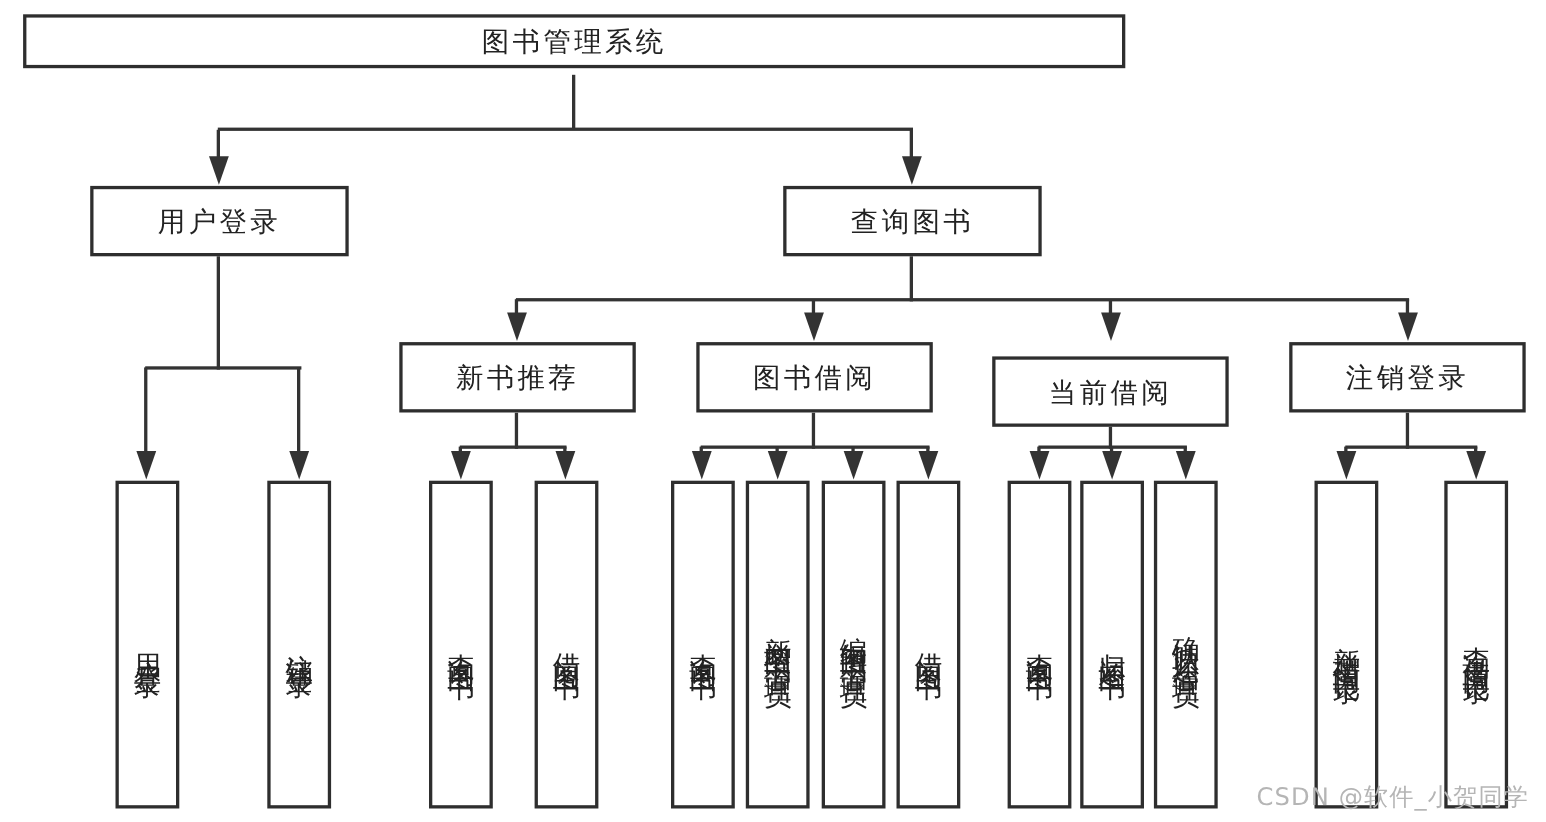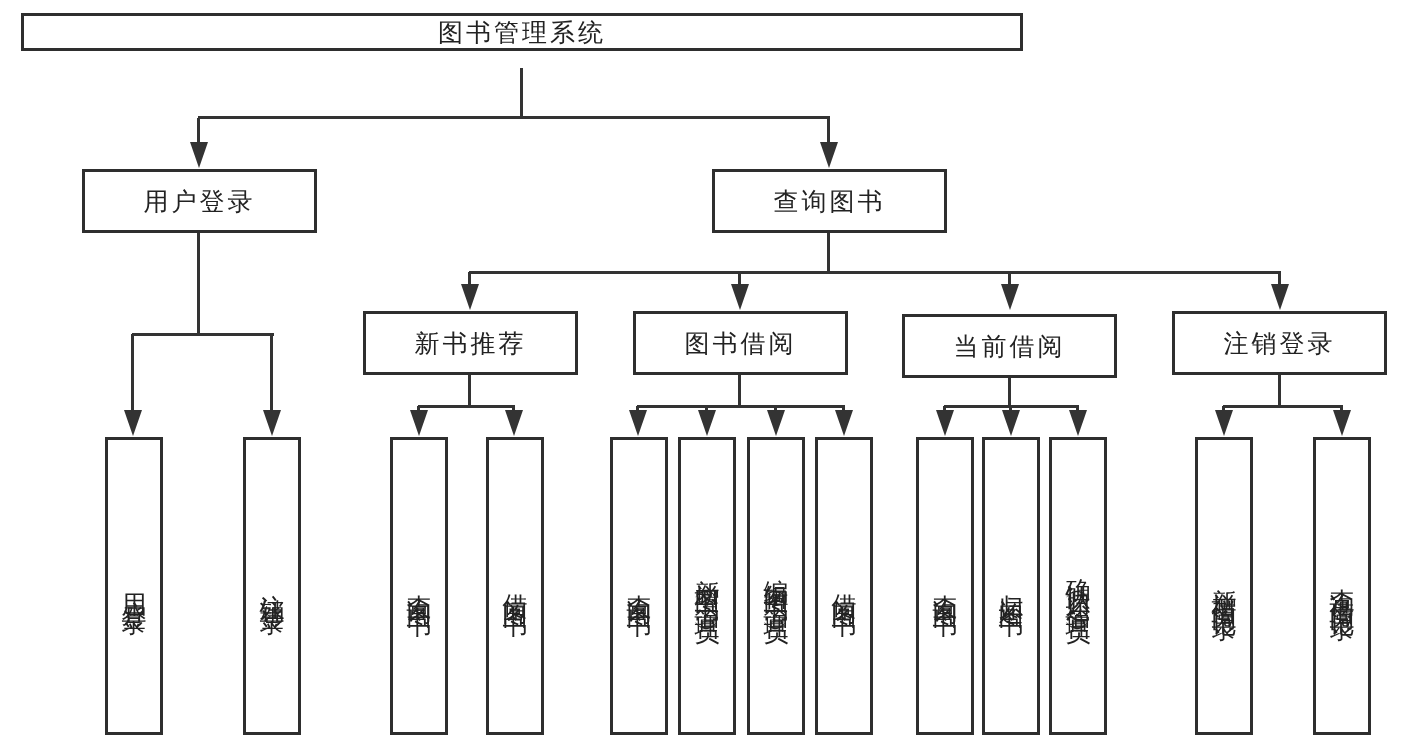--- a/index.html
+++ b/index.html
@@ -114,38 +114,38 @@
       <div class="vline" style="left: 1009px; top: 406px; width: 3px; height: 12px;"></div>
       <div class="arrowhead" style="left: 1002px; top: 410px;"></div>
       <div class="vline" style="left: 1076px; top: 406px; width: 3px; height: 12px;"></div>
       <div class="arrowhead" style="left: 1069px; top: 410px;"></div>
       <div class="vline" style="left: 1222px; top: 406px; width: 3px; height: 12px;"></div>
       <div class="arrowhead" style="left: 1215px; top: 410px;"></div>
       <div class="vline" style="left: 1340px; top: 406px; width: 3px; height: 12px;"></div>
       <div class="arrowhead" style="left: 1333px; top: 410px;"></div>
     </div>
 
-  <div class="node hnode" style="left:21px; top:13px; width:1002px; height:38px;">
+  <div class="node hnode" style="left:21px; top:13px; width:1002px; height:49px;">
     <span class="nlabel">图书管理系统</span>
   </div>
 
   <div class="node hnode" style="left:82px; top:169px; width:235px; height:64px;">
     <span class="nlabel">用户登录</span>
   </div>
   <div class="node hnode" style="left:712px; top:169px; width:235px; height:64px;">
     <span class="nlabel">查询图书</span>
   </div>
 
   <div class="node hnode" style="left:363px; top:311px; width:215px; height:64px;">
     <span class="nlabel">新书推荐</span>
   </div>
   <div class="node hnode" style="left:633px; top:311px; width:215px; height:64px;">
     <span class="nlabel">图书借阅</span>
   </div>
-  <div class="node hnode" style="left:902px; top:314px; width:215px; height:64px;">
+  <div class="node hnode" style="left:902px; top:324px; width:215px; height:64px;">
     <span class="nlabel">当前借阅</span>
   </div>
   <div class="node hnode" style="left:1172px; top:311px; width:215px; height:64px;">
     <span class="nlabel">注销登录</span>
   </div>
 
   <div class="node vnode" style="left:105px; top:437px; width:58px; height:298px;">
     <span class="nlabel">用户登录</span>
   </div>
   <div class="node vnode" style="left:243px; top:437px; width:58px; height:298px;">
@@ -182,14 +182,15 @@
     <span class="nlabel">确认归还（管理员）</span>
   </div>
 
   <div class="node vnode" style="left:1195px; top:437px; width:58px; height:298px;">
     <span class="nlabel">新增借阅记录</span>
   </div>
   <div class="node vnode" style="left:1313px; top:437px; width:58px; height:298px;">
     <span class="nlabel">查询借阅记录</span>
   </div>
 
+  <div class="watermark">CSDN @软件_小贺同学</div>
 
 </div>
 
 </body></html>

